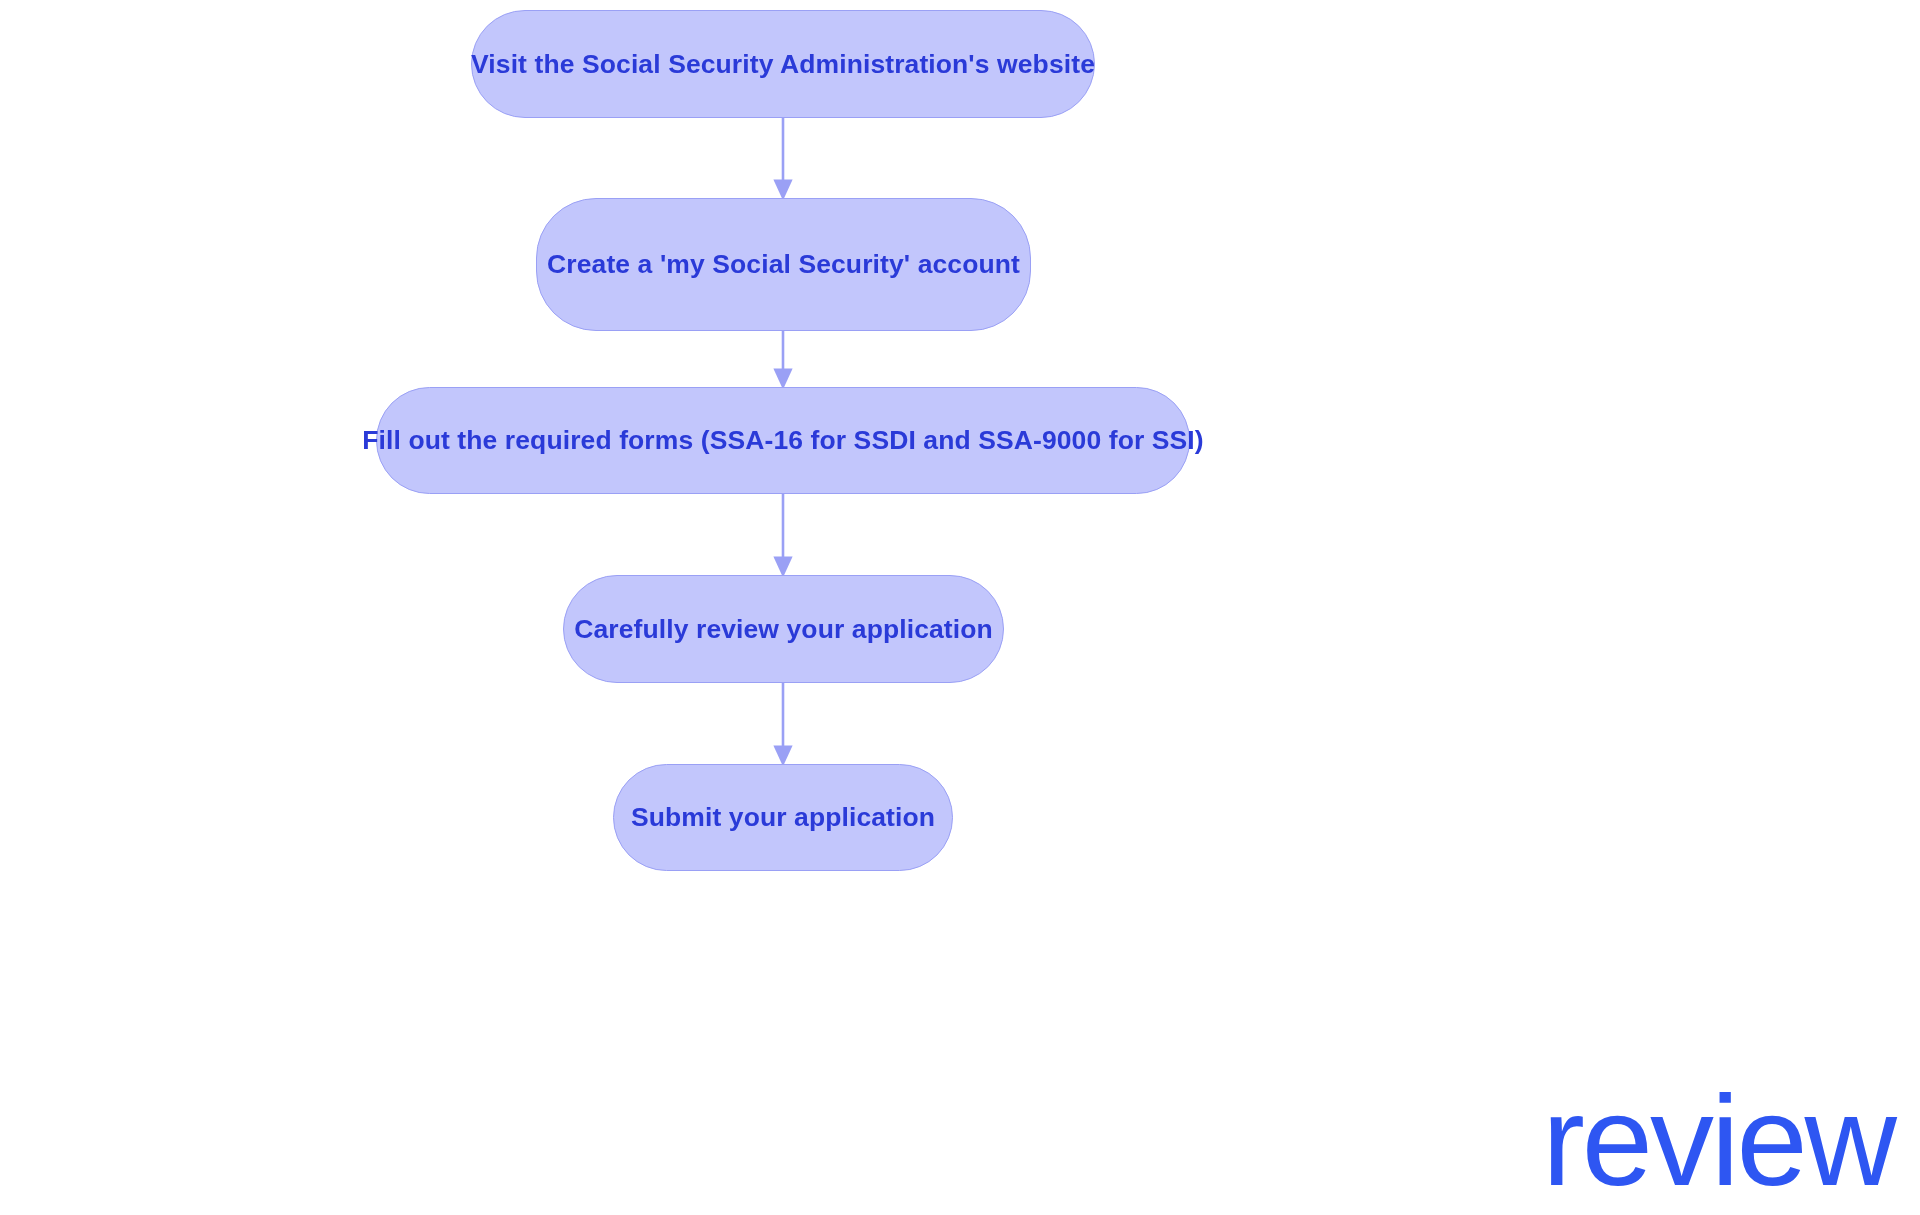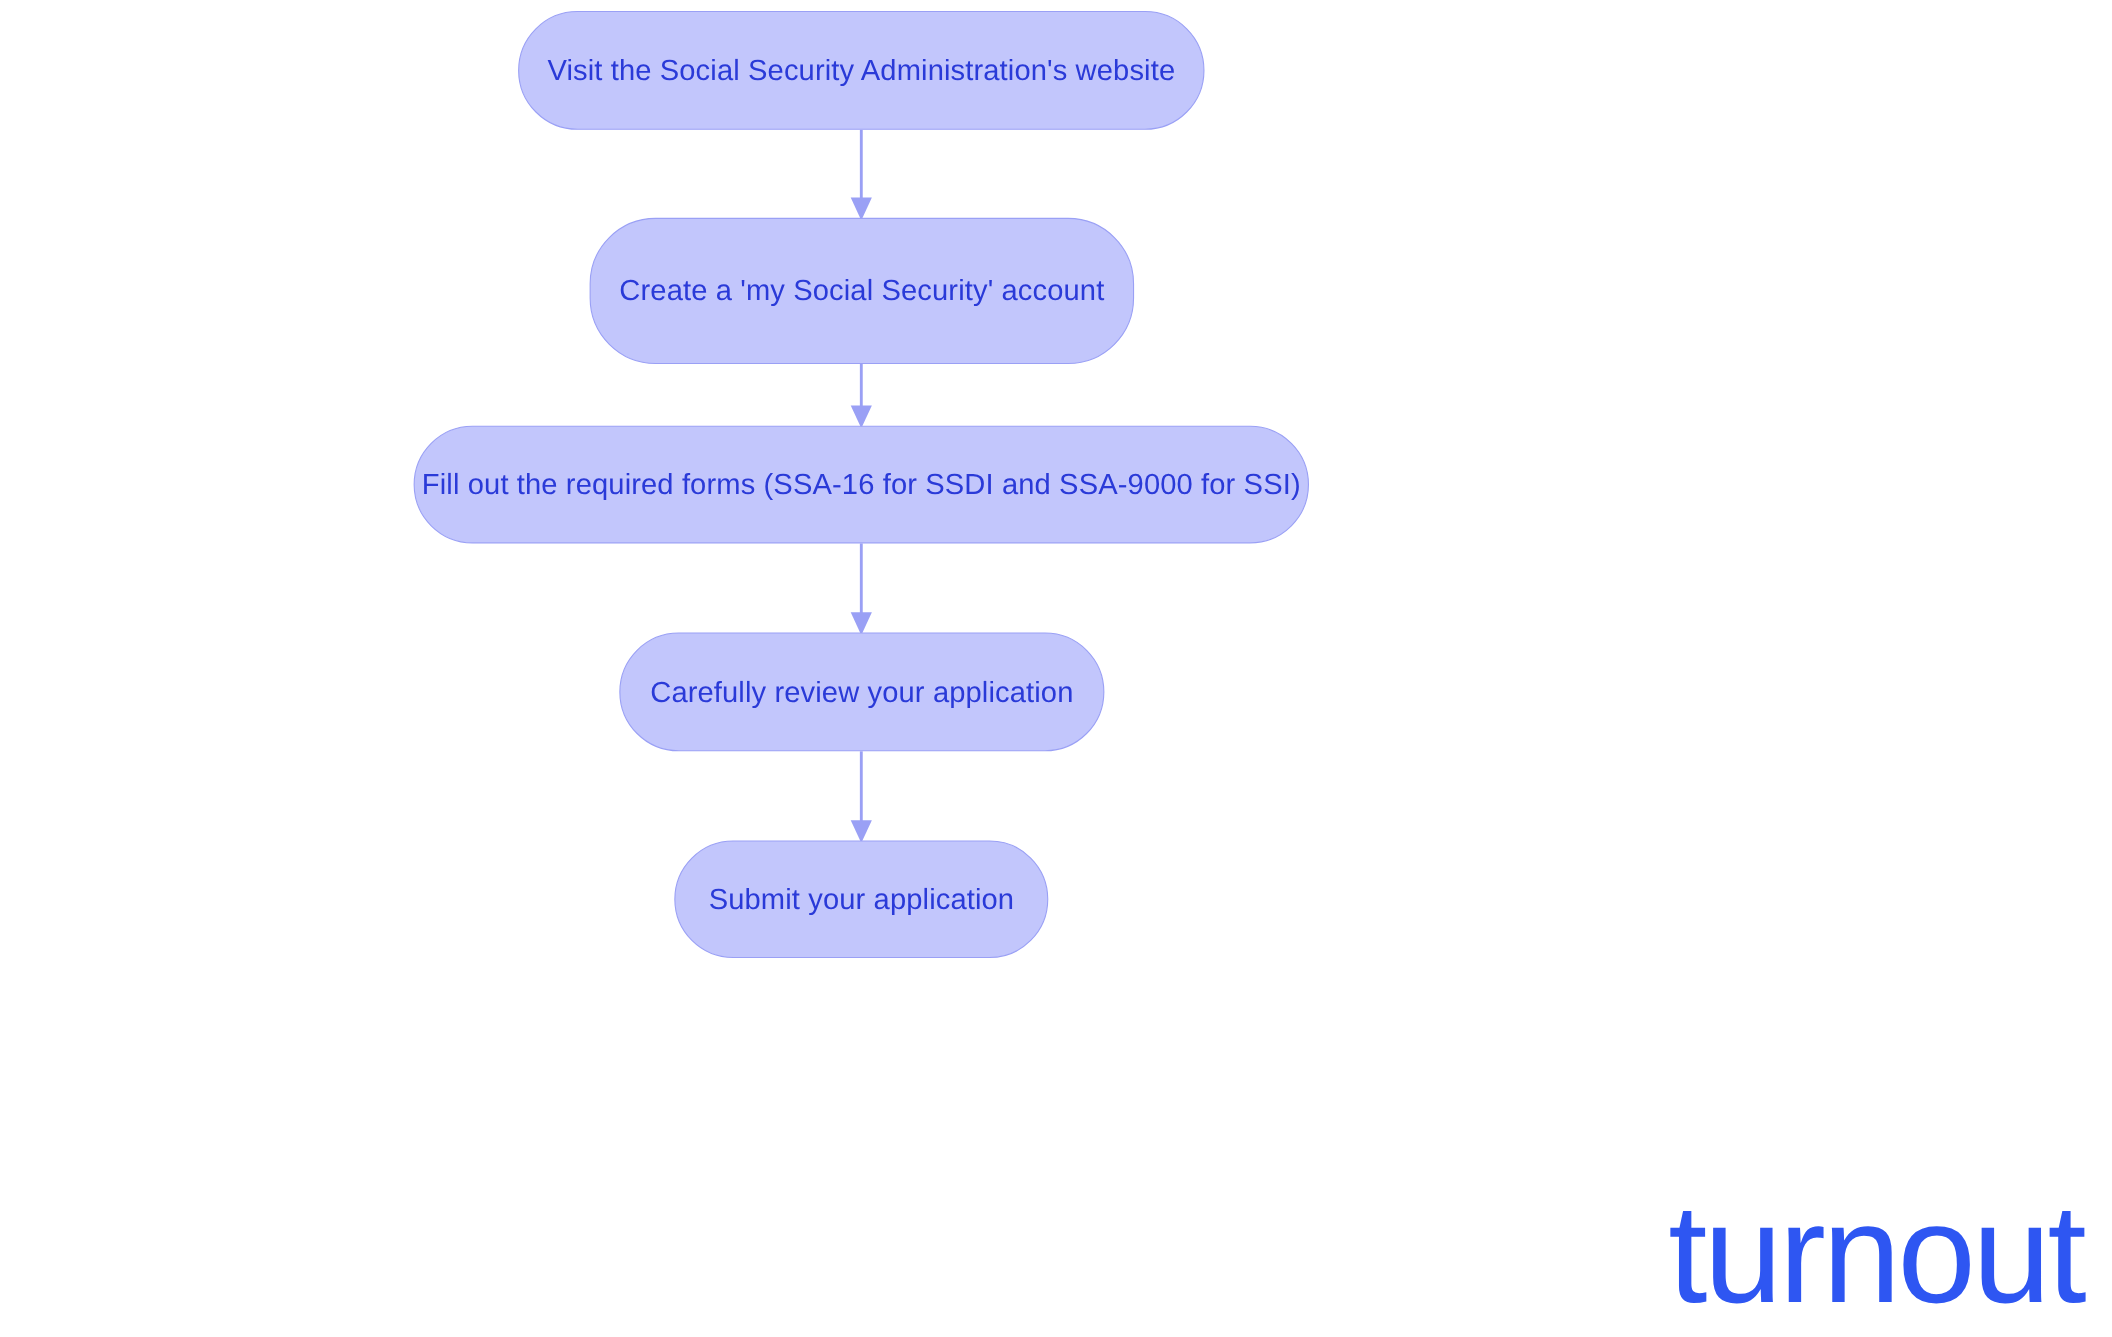--- a/index.html
+++ b/index.html
@@ -26,20 +26,21 @@
     border: 1.3px solid #9aa0f5;
     border-radius: 60px;
     display: flex;
     align-items: center;
     justify-content: center;
     color: #2a3ad8;
     font-size: 26.5px;
     letter-spacing: 0.1px;
     white-space: nowrap;
     padding: 0 30px;
+    font-weight: bold;
   }
   .arrow-svg {
     position: absolute;
     left: 0;
     top: 0;
     width: 1920px;
     height: 1215px;
     pointer-events: none;
   }
   .brand {
@@ -82,19 +83,19 @@
   </div>
 
   <div class="node" style="left:376px; top:387px; width:814px; height:107px;">
     <span>Fill out the required forms (SSA-16 for SSDI and SSA-9000 for SSI)</span>
   </div>
 
   <div class="node" style="left:563px; top:575px; width:441px; height:108px;">
     <span>Carefully review your application</span>
   </div>
 
-  <div class="node" style="left:613px; top:764px; width:340px; height:107px;justify-content:flex-end;">
+  <div class="node" style="left:613px; top:764px; width:340px; height:107px;">
     <span>Submit your application</span>
   </div>
 
-  <div class="brand">turnout</div>
+  <div class="brand">review</div>
 
 </div>
 
 </body></html>

